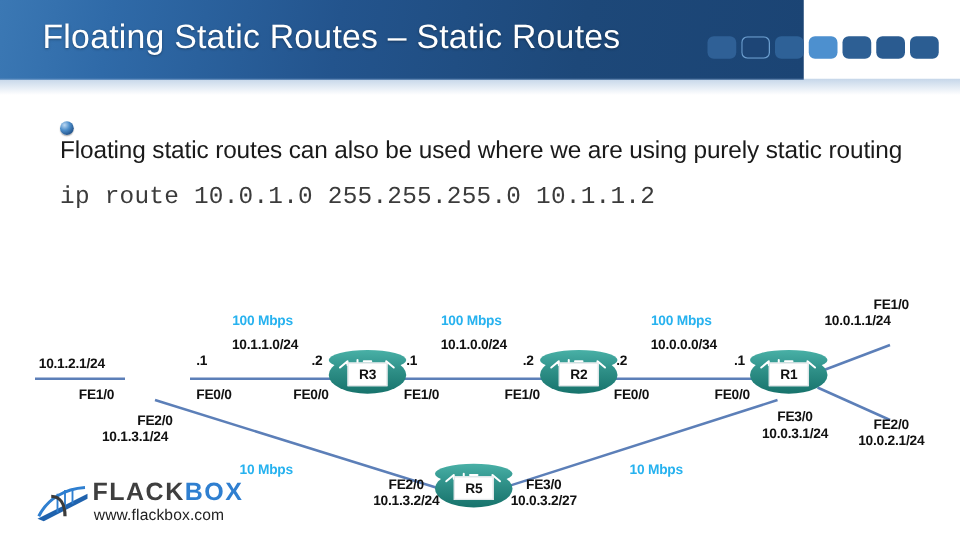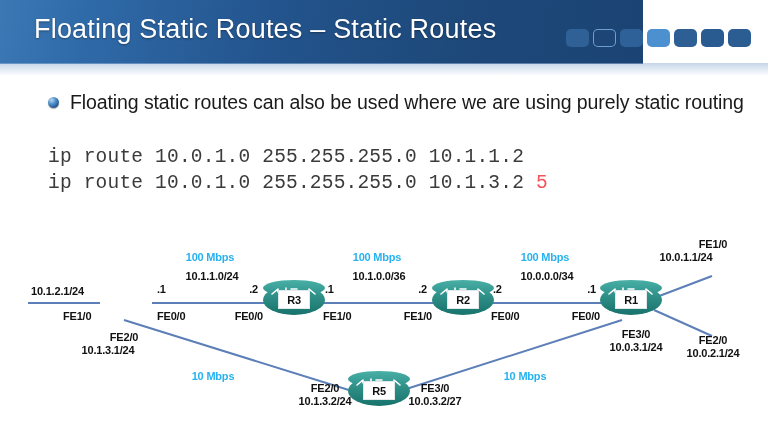--- a/index.html
+++ b/index.html
@@ -51,20 +51,21 @@
     border-radius: 5px;
   }
 
   
   #bullet-row {
     position: absolute;
     left: 48px; top: 90px;
     width: 706px;
     display: flex;
     align-items: flex-start;
+    flex-direction: column;
   }
   #bullet-dot {
     width: 11px; height: 11px;
     margin-top: 7px;
     margin-right: 11px;
     flex: 0 0 auto;
     border-radius: 50%;
     background: radial-gradient(circle at 33% 28%, #bcd8f2 0%, #4e8fcb 38%, #1f4f87 78%, #15365d 100%);
     box-shadow: 0 1px 1px rgba(0,0,0,.3);
   }
@@ -191,21 +192,20 @@
       <div class="sq" style="background:#2b5d92"></div>
     </div>
   </div>
 
   <div id="bullet-row">
     <div id="bullet-dot"></div>
     <div id="bullet-text">Floating static routes can also be used where we are using purely static routing</div>
   </div>
 
   <div id="code-line-1" class="code-line">ip route 10.0.1.0 255.255.255.0 10.1.1.2</div>
-  <div id="code-line-2" class="code-line"><span>ip route 10.0.1.0 255.255.255.0 10.1.3.2 </span><span class="ad-value">5</span></div>
 
   <div id="diagram">
 
     <svg id="links" width="768" height="204">
       <g stroke="#5c7fb8" stroke-width="2" fill="none">
 
         <line x1="28" y1="75" x2="100" y2="75"></line>
 
         <line x1="152" y1="75" x2="266" y2="75"></line>
 
@@ -269,21 +269,21 @@
 
     <div class="lbl c speed" style="left:210px;top:23px;">100 Mbps</div>
     <div class="lbl c" style="left:212px;top:42px;">10.1.1.0/24</div>
 
     <div class="lbl r" style="left:258px;top:55px;">.2</div>
     <div class="lbl r" style="left:263px;top:82px;">FE0/0</div>
     <div class="lbl" style="left:325px;top:55px;">.1</div>
     <div class="lbl" style="left:323px;top:82px;">FE1/0</div>
 
     <div class="lbl c speed" style="left:377px;top:23px;">100 Mbps</div>
-    <div class="lbl c" style="left:379px;top:42px;">10.1.0.0/36</div>
+    <div class="lbl c" style="left:379px;top:42px;">10.1.0.0/24</div>
 
     <div class="lbl r" style="left:427px;top:55px;">.2</div>
     <div class="lbl r" style="left:432px;top:82px;">FE1/0</div>
     <div class="lbl" style="left:493px;top:55px;">.2</div>
     <div class="lbl" style="left:491px;top:82px;">FE0/0</div>
 
     <div class="lbl c speed" style="left:545px;top:23px;">100 Mbps</div>
     <div class="lbl c" style="left:547px;top:42px;">10.0.0.0/34</div>
 
     <div class="lbl r" style="left:596px;top:55px;">.1</div>
@@ -296,14 +296,24 @@
     <div class="lbl c" style="left:713px;top:119px;">10.0.2.1/24</div>
 
     <div class="lbl c speed" style="left:213px;top:142px;">10 Mbps</div>
     <div class="lbl c speed" style="left:525px;top:142px;">10 Mbps</div>
     <div class="lbl c" style="left:325px;top:154px;">FE2/0</div>
     <div class="lbl c" style="left:325px;top:167px;">10.1.3.2/24</div>
     <div class="lbl c" style="left:435px;top:154px;">FE3/0</div>
     <div class="lbl c" style="left:435px;top:167px;">10.0.3.2/27</div>
   </div>
 
+  <div id="logo">
+    <svg id="logo-mark" width="44" height="40" viewBox="0 0 44 40">
+      <path d="M3 30 C10 16 24 8 40 7" stroke="#2f7fd0" stroke-width="2.4" fill="none"></path>
+      <path d="M2 32 L42 12 L42 16 L7 34 Z" fill="#1f62ad"></path>
+      <path d="M24 9 L24 24 M30 8 L30 20 M18 12 L18 27" stroke="#2f7fd0" stroke-width="1.5"></path>
+      <path d="M13 14 C20 14 24 20 24 30" stroke="#3b3b3b" stroke-width="2.6" fill="none"></path>
+    </svg>
+    <div id="logo-word"><span id="logo-flack">FLACK</span><span id="logo-box">BOX</span></div>
+    <div id="logo-url">www.flackbox.com</div>
+  </div>
 
 </div>
 
 </body></html>

